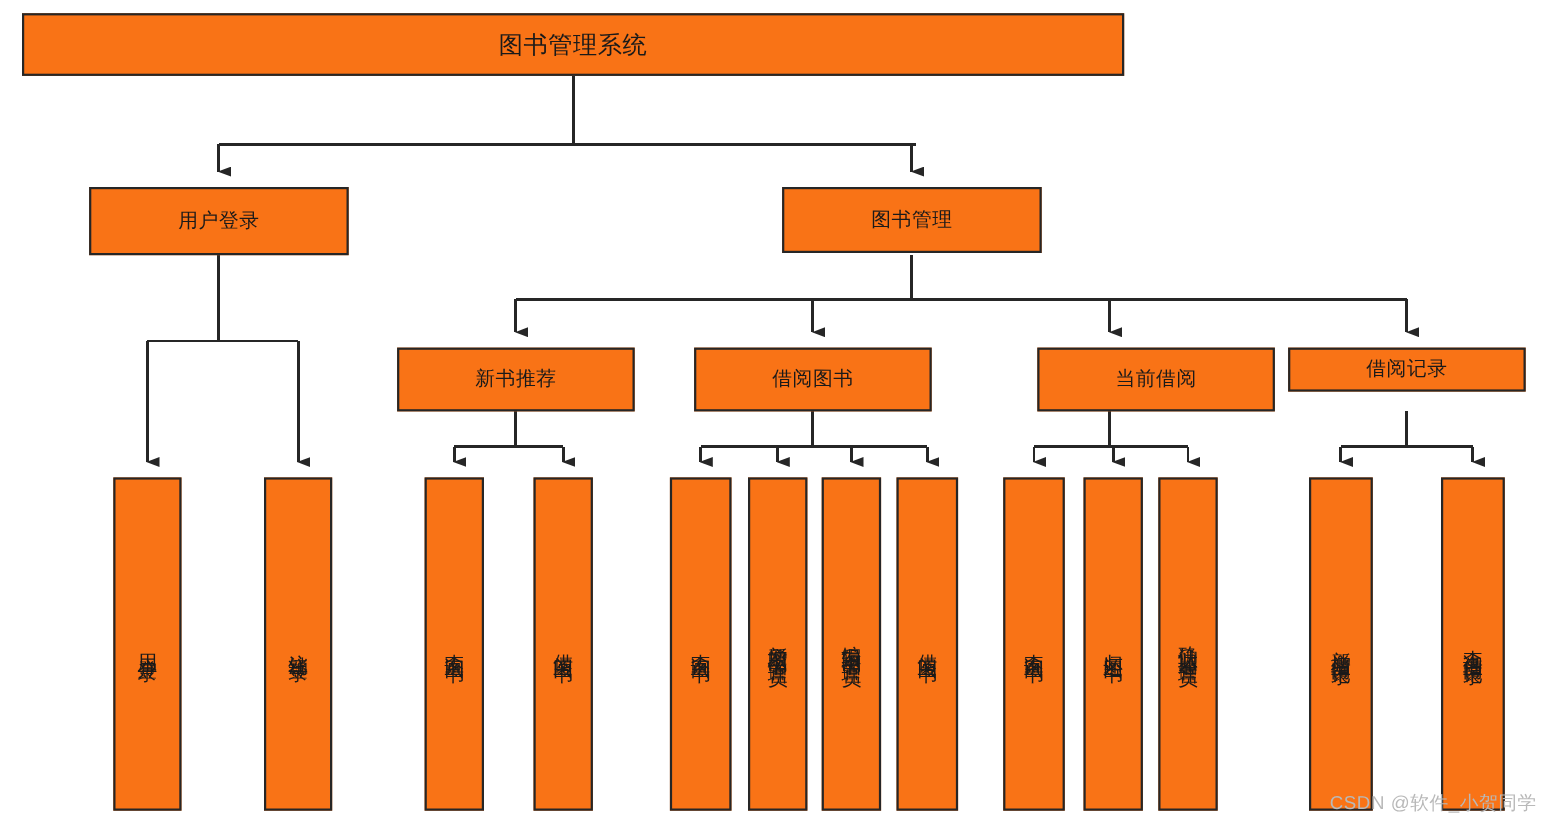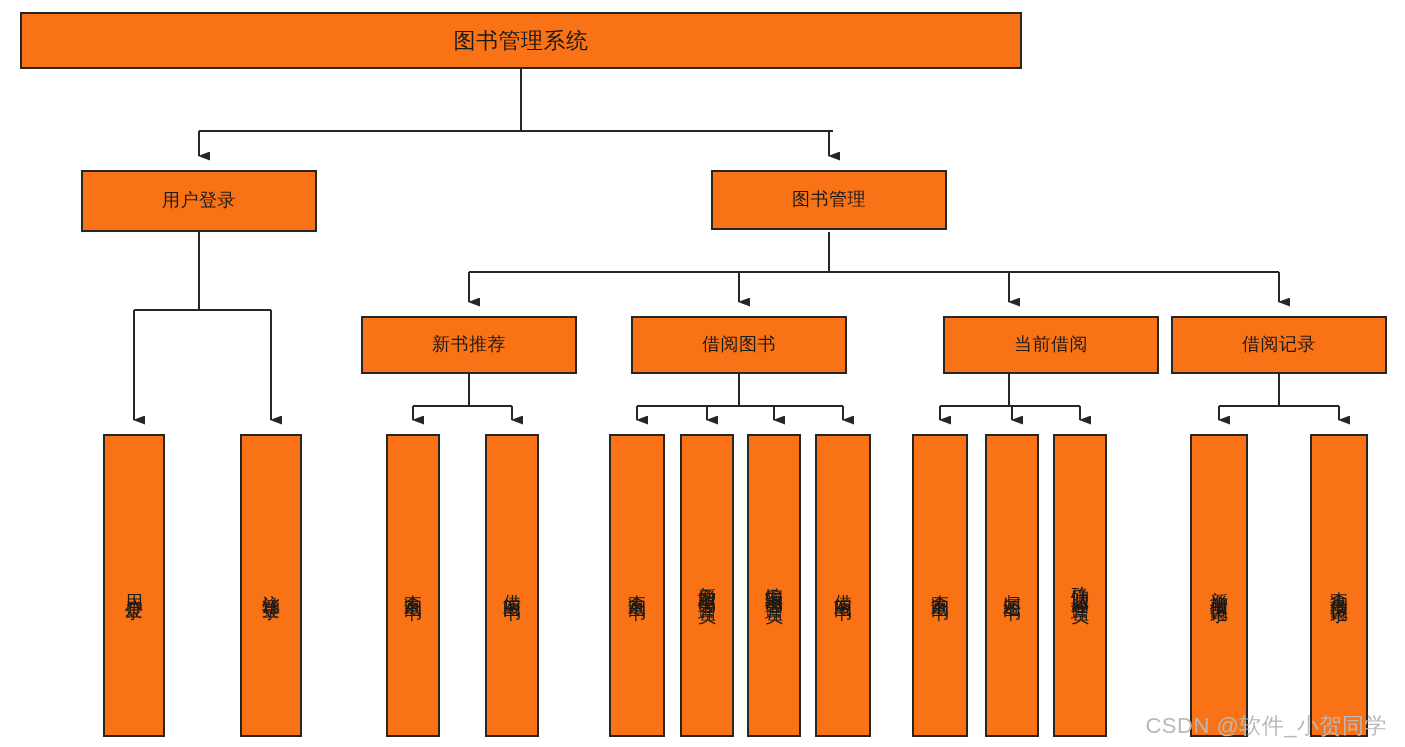--- a/index.html
+++ b/index.html
@@ -47,23 +47,23 @@
     writing-mode: vertical-rl;
     text-orientation: upright;
     letter-spacing: 3px;
     line-height: 1;
   }
   .node.root .node-label {
     font-size: 22px;
   }
   #watermark {
     position: absolute;
-    right: 18px;
+    right: 8px;
     bottom: 6px;
-    font-size: 22px;
+    font-size: 17px;
     color: #b9b9b9;
     letter-spacing: 0.5px;
     z-index: 8;
     white-space: nowrap;
     pointer-events: none;
   }
 </style>
 </head>
 <body>
 
@@ -132,21 +132,21 @@
 
   <div class="node" style="left:361px; top:316px; width:216px; height:58px;">
     <span class="node-label">新书推荐</span>
   </div>
   <div class="node" style="left:631px; top:316px; width:216px; height:58px;">
     <span class="node-label">借阅图书</span>
   </div>
   <div class="node" style="left:901px; top:316px; width:216px; height:58px;margin-left:42px;">
     <span class="node-label">当前借阅</span>
   </div>
-  <div class="node" style="left:1171px; top:316px; width:216px; height:58px;">
+  <div class="node" style="left:1171px; top:316px; width:216px; height:40px;">
     <span class="node-label">借阅记录</span>
   </div>
 
   <div class="node vertical" style="left:103px; top:434px; width:62px; height:303px;">
     <span class="node-label">用户登录</span>
   </div>
   <div class="node vertical" style="left:240px; top:434px; width:62px; height:303px;">
     <span class="node-label">注销登录</span>
   </div>
   <div class="node vertical" style="left:386px; top:434px; width:54px; height:303px;">

